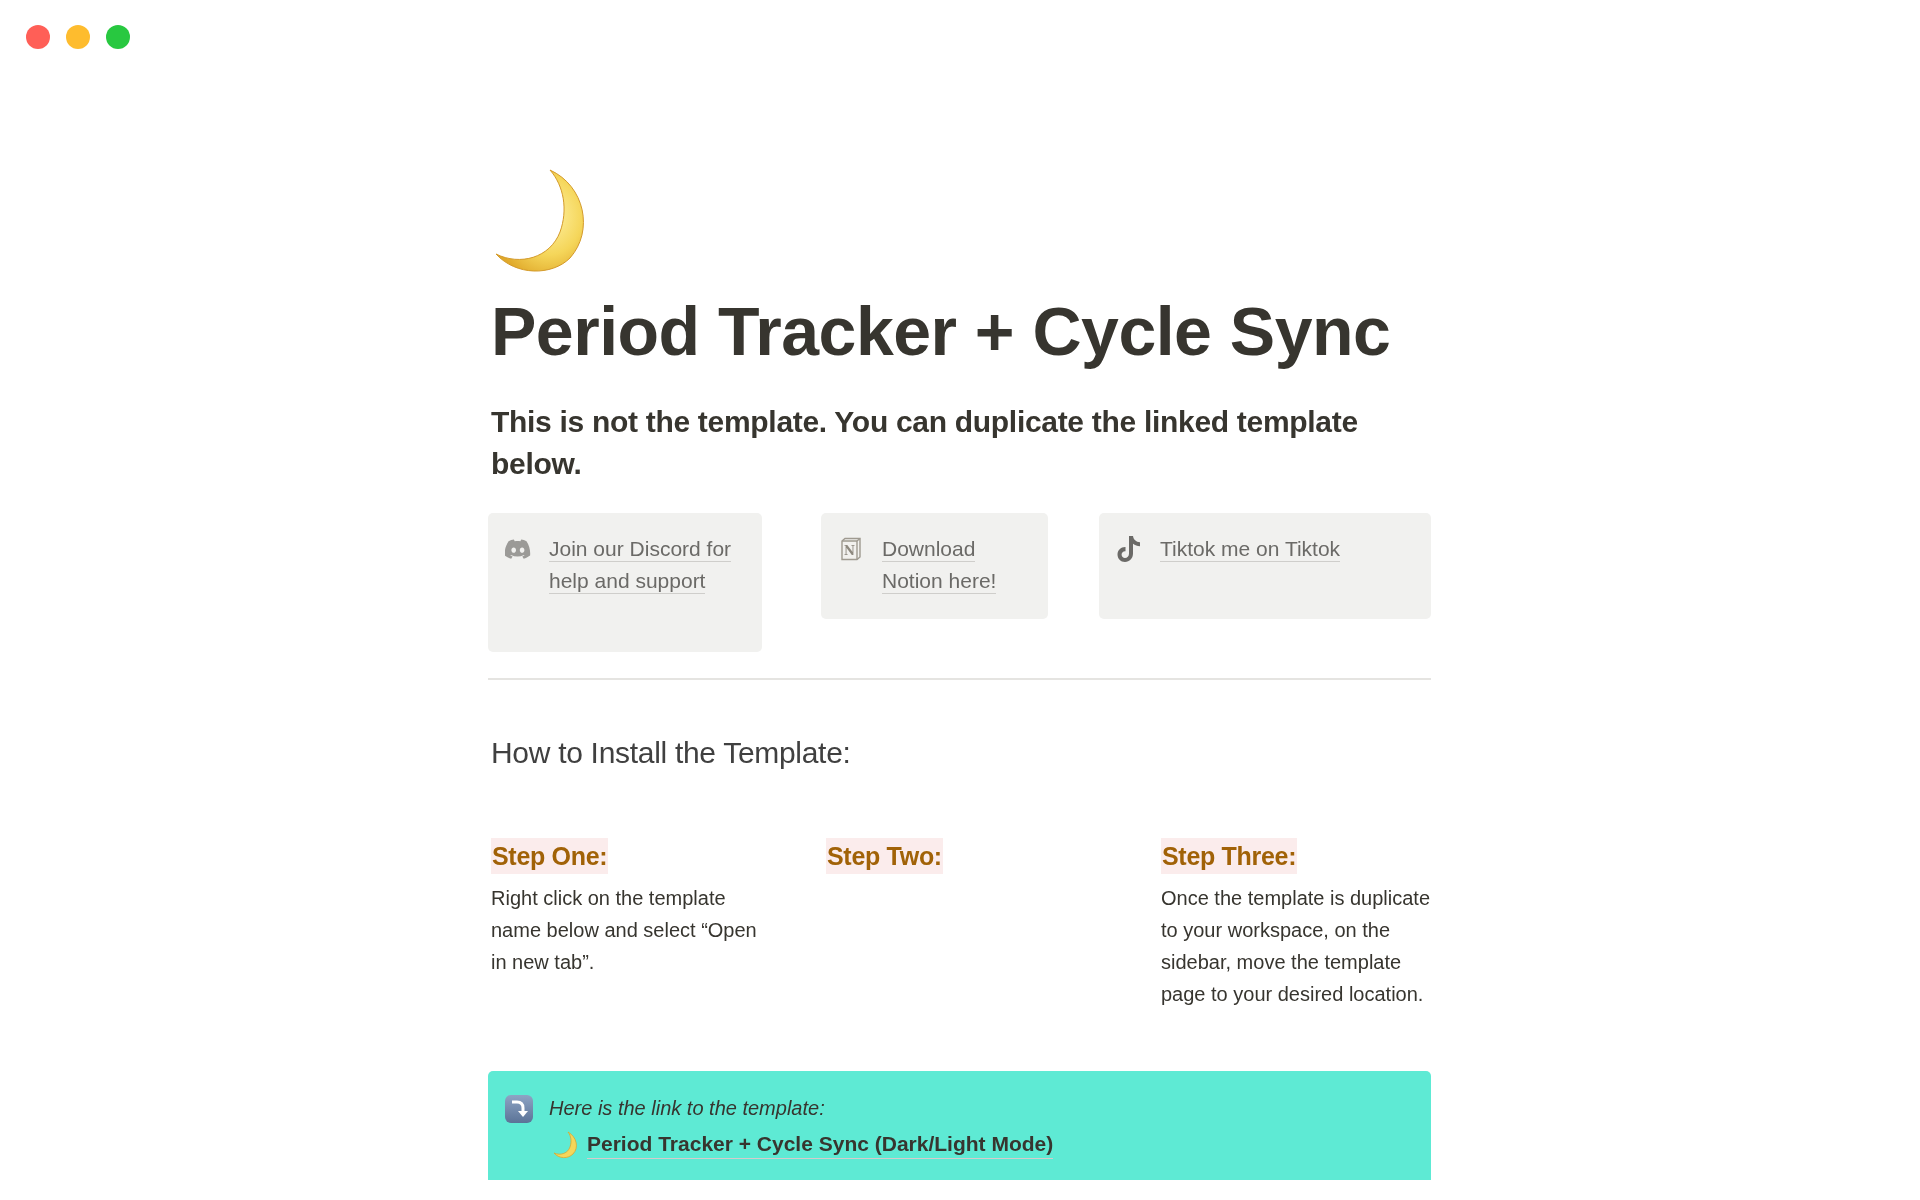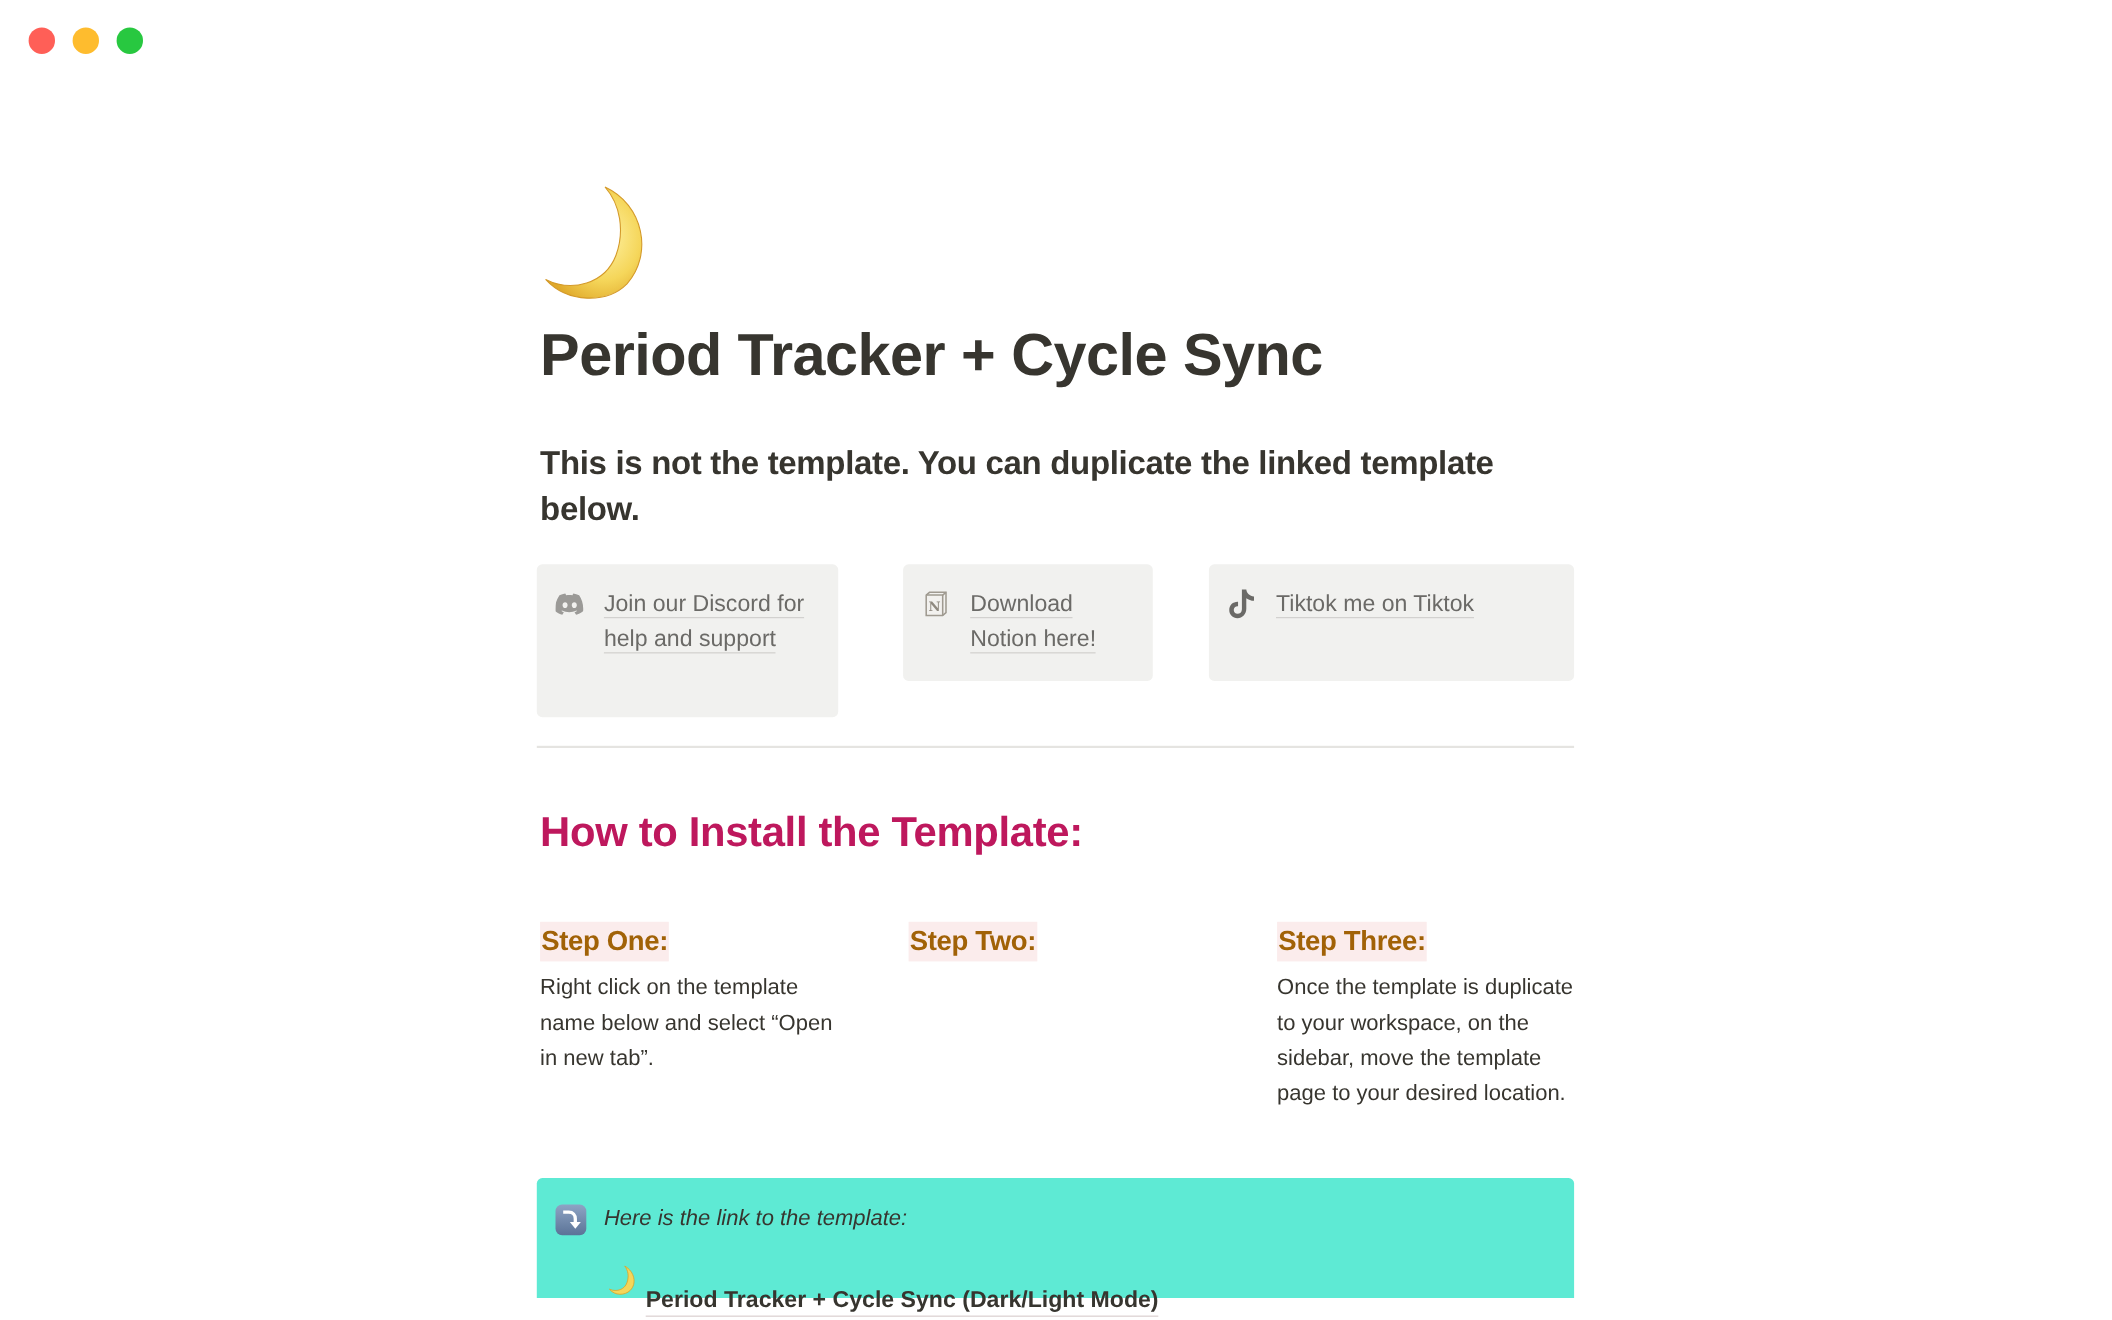--- a/index.html
+++ b/index.html
@@ -6,45 +6,45 @@
   html, body { width: 1920px; height: 1200px; overflow: hidden; background: #ffffff; }
   body { font-family: "Liberation Sans", "DejaVu Sans", sans-serif; color: #37352f; position: relative; }
 
   .traffic { position: absolute; top: 25px; left: 26px; display: flex; gap: 16px; }
   .traffic span { width: 24px; height: 24px; border-radius: 50%; display: block; }
 
   .page { position: absolute; left: 488px; top: 0; width: 943px; }
 
   .page-icon { position: absolute; left: 2px; top: 166px; width: 110px; height: 110px; }
 
-  .title { position: absolute; left: 3px; top: 292px; font-size: 54px; font-weight: 700; letter-spacing: -0.5px; white-space: nowrap; color: #37352f; }
+  .title { position: absolute; left: 3px; top: 292px; font-size: 68px; font-weight: 700; letter-spacing: -0.5px; white-space: nowrap; color: #37352f; }
 
   .subhead { position: absolute; left: 3px; top: 401px; width: 900px; font-size: 30px; font-weight: 700; line-height: 42px; letter-spacing: -0.3px; color: #37352f; }
 
   .cards { position: absolute; top: 513px; left: 0; width: 943px; height: 140px; }
   .card { position: absolute; top: 0; background: #f1f1ef; border-radius: 5px; padding: 20px 16px 18px 16px; display: flex; align-items: flex-start; }
   .card .ic { width: 28px; height: 28px; margin-right: 17px; margin-top: 2px; flex: 0 0 28px; display: flex; align-items: center; justify-content: center; }
   .card .txt { font-size: 21px; line-height: 32px; color: #6b6a67; }
   .card .txt span { border-bottom: 1.5px solid #cfcecb; padding-bottom: 1px; }
 
   .divider { position: absolute; top: 678px; left: 0; width: 943px; height: 2px; background: #e5e4e1; }
 
-  .h2 { position: absolute; left: 3px; top: 736px; font-size: 38px; font-weight: 700; letter-spacing: -0.3px; color: #be185d; white-space: nowrap; }
+  .h2 { position: absolute; left: 3px; top: 736px; font-size: 30px; font-weight: 400; letter-spacing: -0.3px; color: #404040; white-space: nowrap; }
 
   .steps { position: absolute; top: 838px; left: 0; width: 943px; }
   .step { position: absolute; top: 0; width: 280px; }
   .step .sh { display: inline-block; font-size: 25px; font-weight: 700; background: #fbecec; line-height: 36px; padding: 0 1px; letter-spacing: -0.3px; color: #a16207; }
   .step .sb { margin-top: 8px; font-size: 20px; line-height: 32px; color: #37352f; }
 
   .callout { position: absolute; top: 1071px; left: 0; width: 943px; height: 109px; background: #5eead4; border-radius: 5px 5px 0 0; }
   .callout .c-icon { position: absolute; left: 16px; top: 23px; width: 30px; height: 30px; }
   .callout .c-text { position: absolute; left: 61px; top: 22px; font-size: 20px; font-style: italic; color: #37352f; line-height: 30px; }
   .callout .c-link { position: absolute; left: 65px; top: 59px; display: flex; align-items: center; }
   .callout .c-link .moon-sm { width: 26px; height: 28px; margin-right: 8px; }
-  .callout .c-link .lnk { font-size: 21px; font-weight: 600; color: #37352f; border-bottom: 1.5px solid #d6cbcb; line-height: 28px; margin-top: 38px; }
+  .callout .c-link .lnk { font-size: 21px; font-weight: 600; color: #37352f; border-bottom: 1.5px solid #d6cbcb; line-height: 28px; }
 </style>
 </head>
 <body>
 
 <div class="traffic">
   <span style="background:#ff5f57;"></span>
   <span style="background:#febc2e;"></span>
   <span style="background:#28c840;"></span>
 </div>
 

